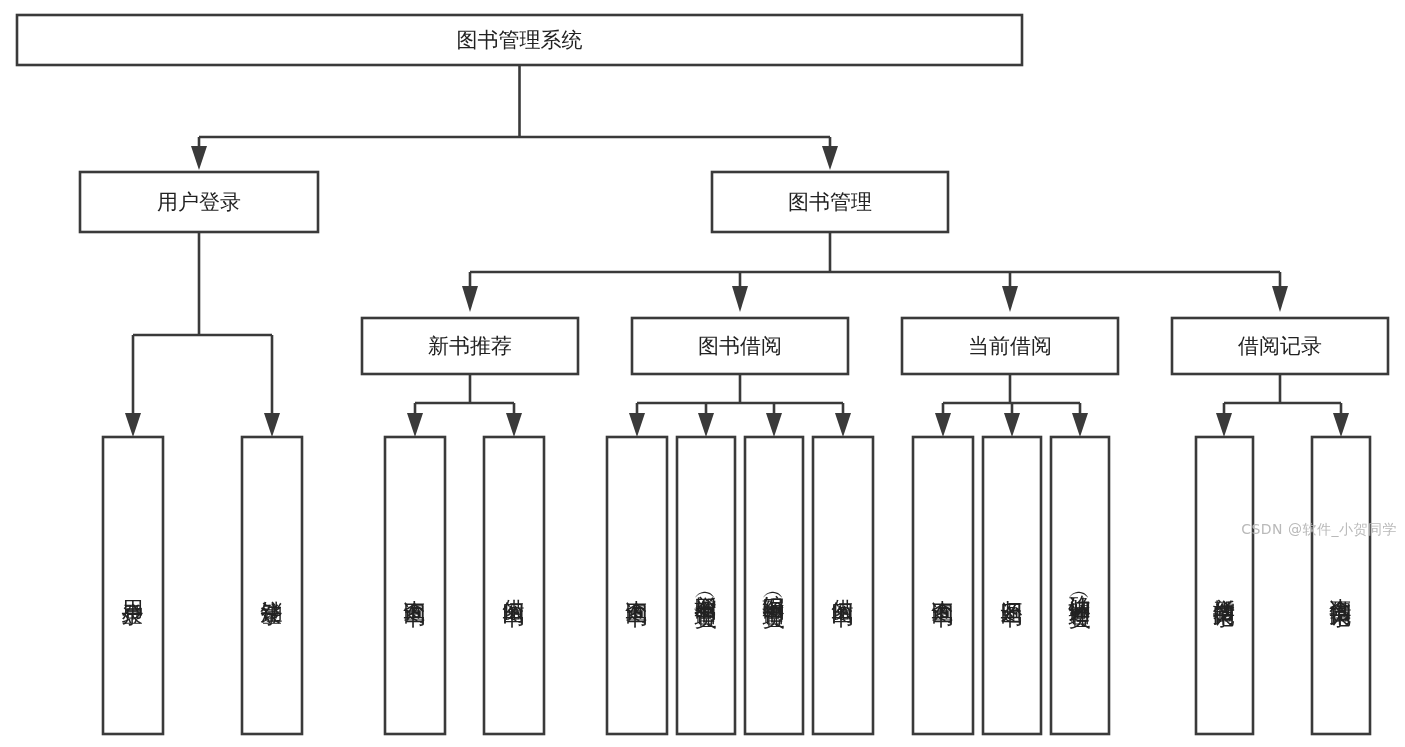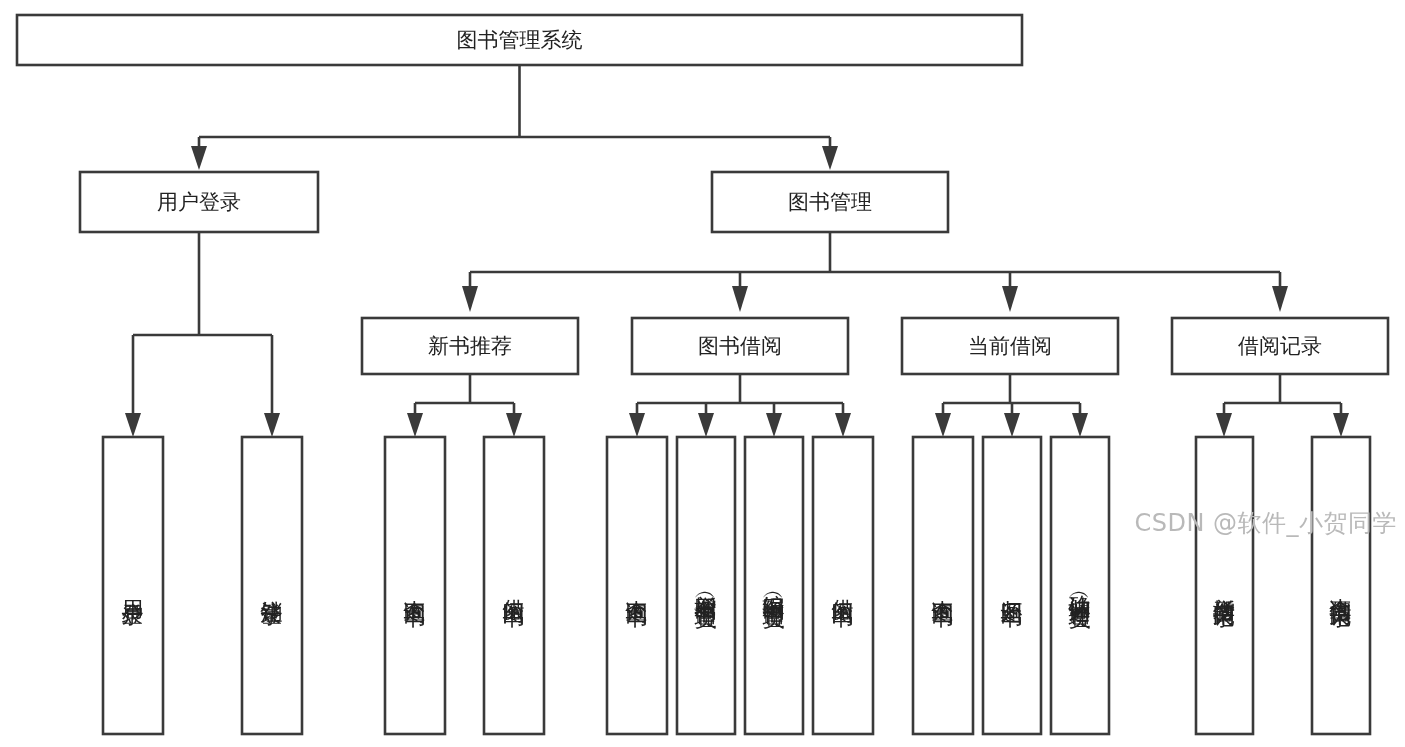--- a/index.html
+++ b/index.html
@@ -66,21 +66,21 @@
     justify-content: center;
     white-space: nowrap;
     pointer-events: none;
     user-select: none;
   }
   .watermark {
     position: absolute;
     right: 8px;
     bottom: 4px;
     color: #b9b9b9;
-    font-size: 24px;
+    font-size: 14px;
     font-family: "DejaVu Sans", "Liberation Sans", sans-serif;
     letter-spacing: 0.5px;
     white-space: nowrap;
   }
 </style>
 </head>
 <body>
 
 <div id="diagram-root">
 

